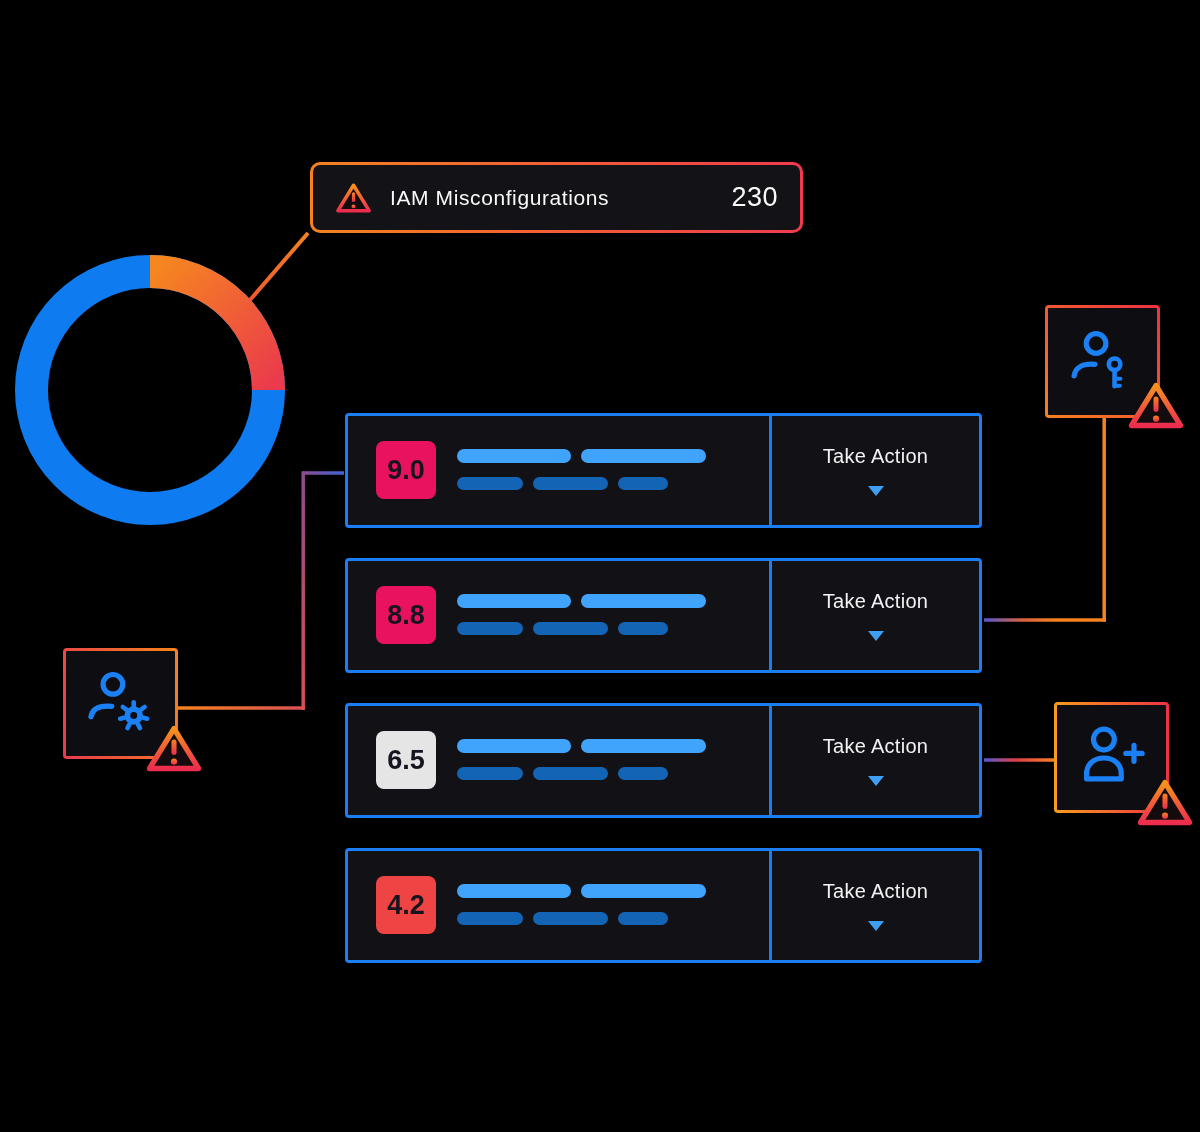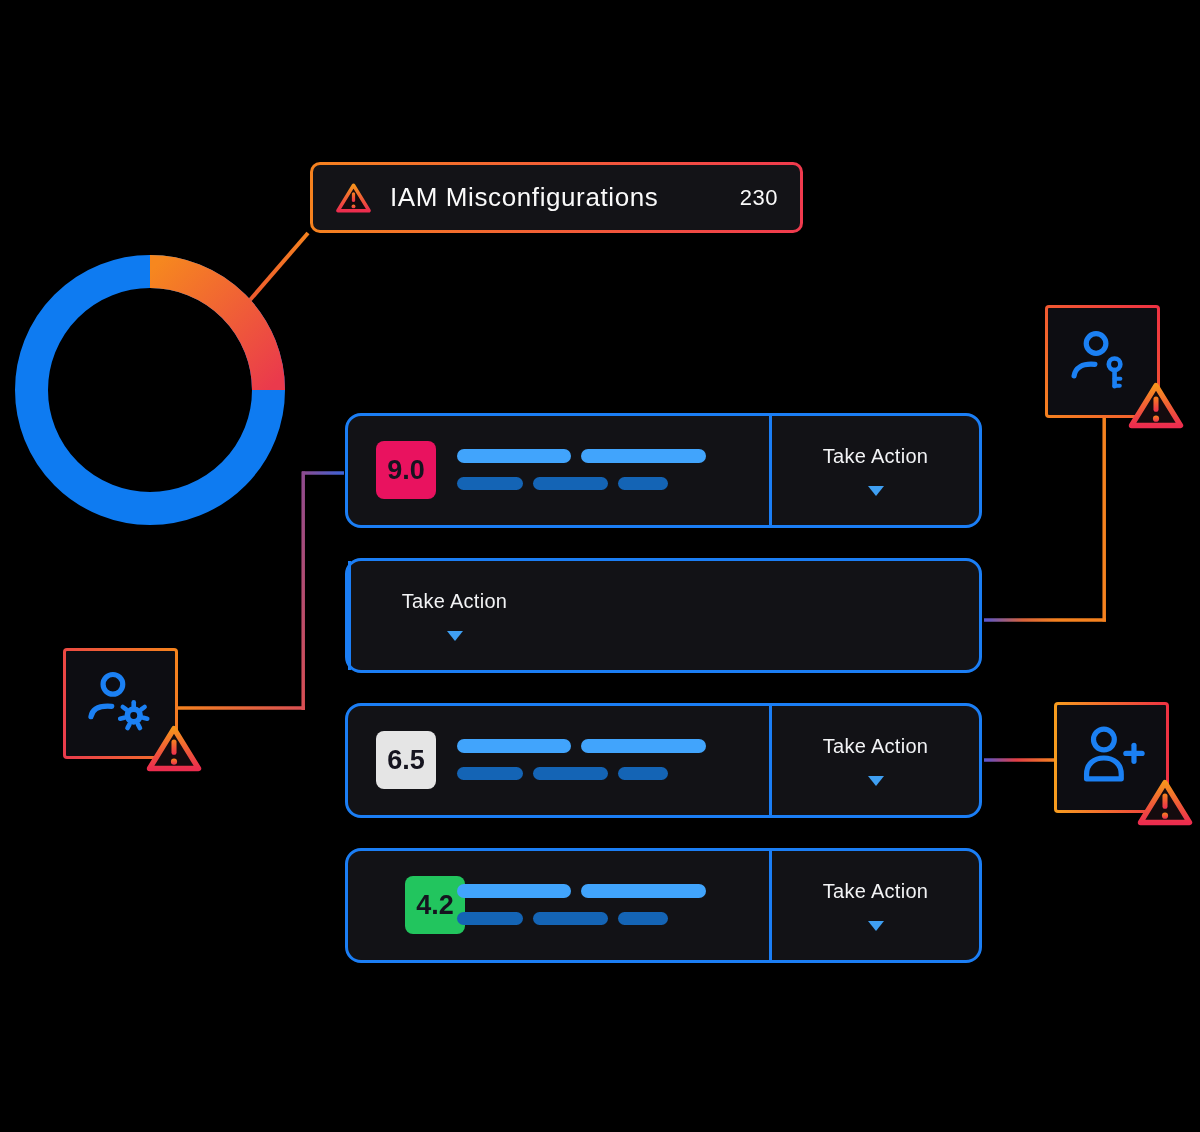--- a/index.html
+++ b/index.html
@@ -7,26 +7,26 @@
           font-family:"Liberation Sans",sans-serif;}
   svg{display:block;}
   .overlay{position:absolute;left:0;top:0;pointer-events:none;}
 
   
   .alert-card{position:absolute;left:310px;top:162px;width:493px;height:71px;
     box-sizing:border-box;border:3px solid transparent;border-radius:10px;
     background:linear-gradient(#131317,#131317) padding-box,
                linear-gradient(90deg,#f5821f,#f03a4e) border-box;
     display:flex;align-items:center;gap:18px;padding:0 22px;cursor:pointer;}
-  .alert-title{color:#fafafa;font-size:26px;font-weight:500;letter-spacing:.6px;}
-  .alert-count{margin-left:auto;color:#fafafa;font-size:22px;font-weight:500;letter-spacing:.5px;}
+  .alert-title{color:#fafafa;font-size:21px;font-weight:500;letter-spacing:.6px;}
+  .alert-count{margin-left:auto;color:#fafafa;font-size:27px;font-weight:500;letter-spacing:.5px;}
 
   
   .row{position:absolute;left:345px;width:637px;height:115px;box-sizing:border-box;
-    background:#121216;border:3px solid #1b7ef5;border-radius:16px;display:flex;}
+    background:#121216;border:3px solid #1b7ef5;border-radius:4px;display:flex;}
   .row-main{flex:1;position:relative;}
   .sev-badge{position:absolute;left:28px;top:25px;width:60px;height:58px;border-radius:8px;
     display:flex;align-items:center;justify-content:center;
     font-size:27px;font-weight:700;color:#15141f;}
   .bars{position:absolute;left:109px;top:33px;}
   .bar-line{display:flex;gap:10px;}
   .bar{height:14px;border-radius:7px;background:#41a4fc;}
   .bar-line.dim{margin-top:14px;}
   .bar-line.dim .bar{height:13px;background:#1464b5;}
   .b1{width:114px}.b2{width:125px}.b3{width:66px}.b4{width:75px}.b5{width:50px}
@@ -142,20 +142,34 @@
           </div>
       </div>
     </div>
     <div class="row-action">
       <span class="action-label">Take Action</span>
       <span class="caret"></span>
     </div>
   </div>
 
   <div class="row" style="top:558px">
+    <div class="row-main">
+      <div class="sev-badge" style="background: rgb(233, 18, 95);">8.8</div>
+      <div class="bars">
+        <div class="bar-line">
+            <div class="bar b1"></div>
+            <div class="bar b2"></div>
+          </div>
+        <div class="bar-line dim">
+            <div class="bar b3"></div>
+            <div class="bar b4"></div>
+            <div class="bar b5"></div>
+          </div>
+      </div>
+    </div>
     <div class="row-action">
       <span class="action-label">Take Action</span>
       <span class="caret"></span>
     </div>
   </div>
 
   <div class="row" style="top:703px">
     <div class="row-main">
       <div class="sev-badge" style="background: #e5e5e5;">6.5</div>
       <div class="bars">
@@ -171,21 +185,21 @@
       </div>
     </div>
     <div class="row-action">
       <span class="action-label">Take Action</span>
       <span class="caret"></span>
     </div>
   </div>
 
   <div class="row" style="top:848px">
     <div class="row-main">
-      <div class="sev-badge" style="background: #22c55e; margin-left: 29px;">4.2</div>
+      <div class="sev-badge" style="background: #ef4444;">4.2</div>
       <div class="bars">
         <div class="bar-line">
             <div class="bar b1"></div>
             <div class="bar b2"></div>
           </div>
         <div class="bar-line dim">
             <div class="bar b3"></div>
             <div class="bar b4"></div>
             <div class="bar b5"></div>
           </div>

